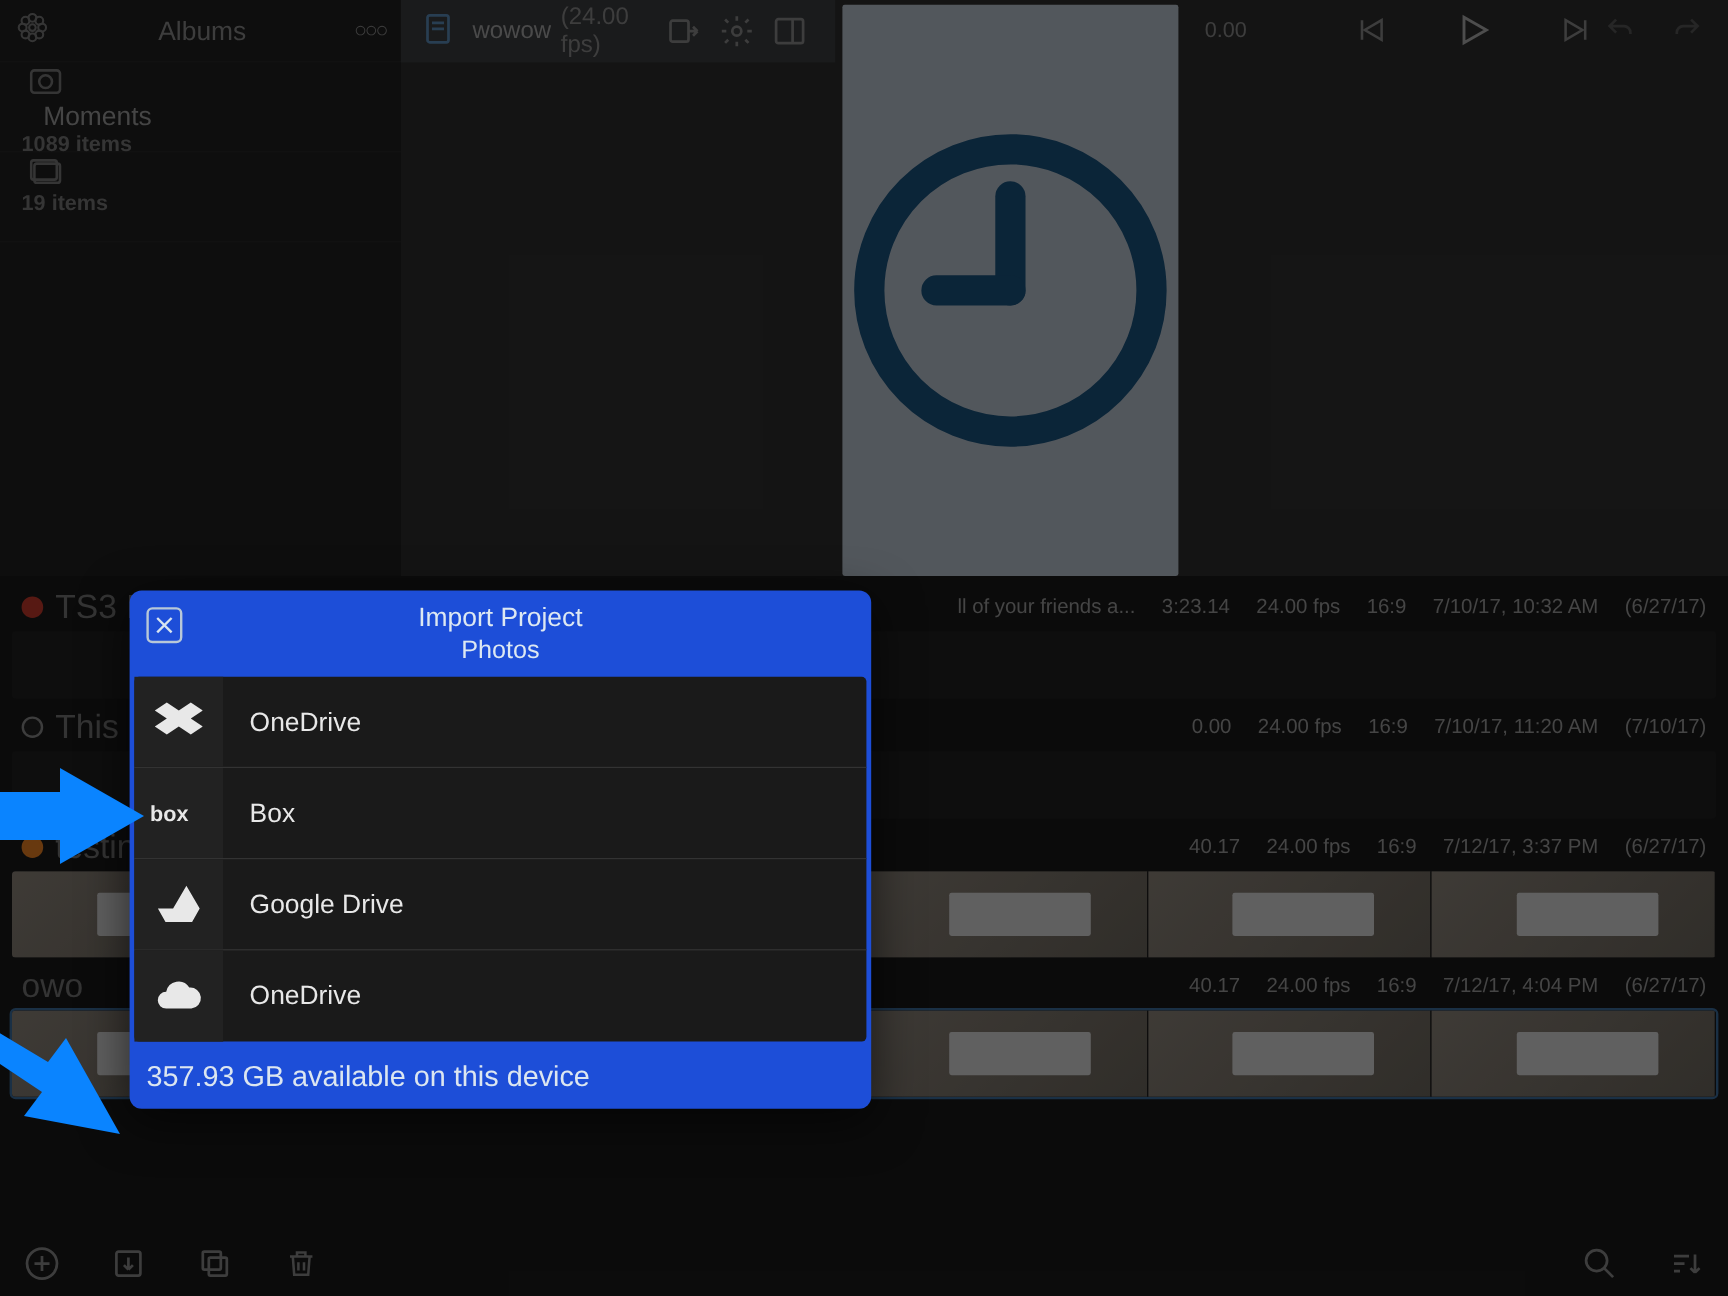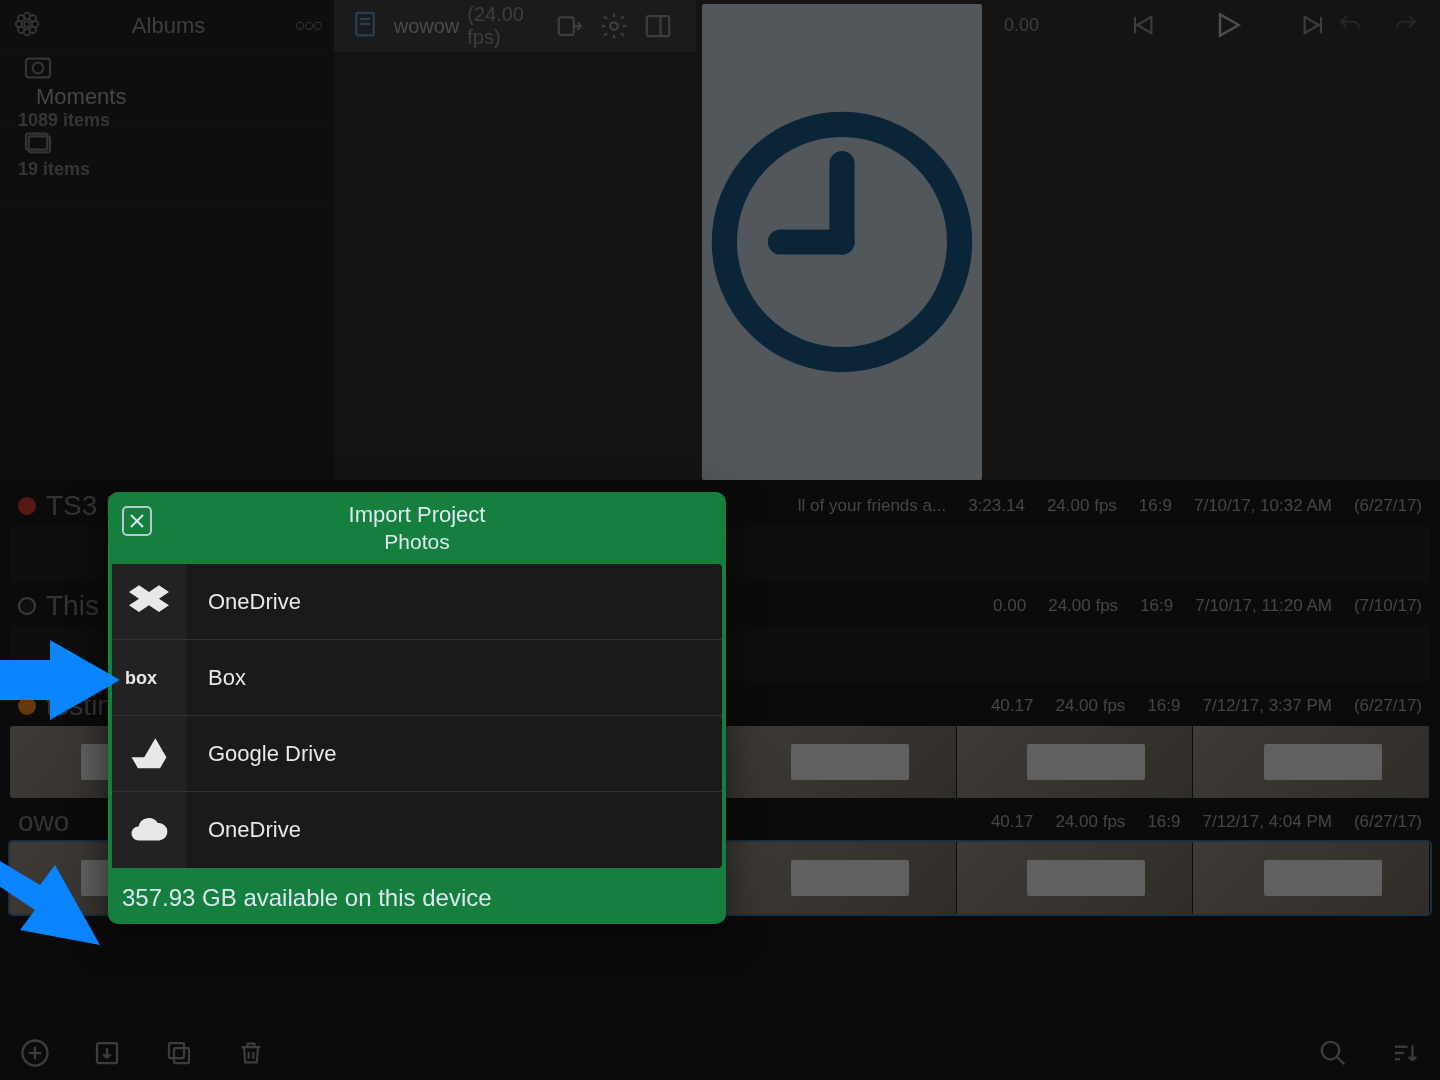--- a/index.html
+++ b/index.html
@@ -42,21 +42,21 @@
 .thumb-strip { height: 72px; background: #2a2a2a; border-radius: 3px; margin-top: 4px; display: flex; overflow: hidden; }
 .thumb-strip.sel { outline: 2px solid #3a6a9a; }
 .thumb { flex: 1; background: linear-gradient(135deg,#8a8278,#6b655c); border-right: 1px solid #1a1a1a; position: relative; }
 .thumb::after { content:""; position:absolute; left:30%; right:20%; top:25%; bottom:25%; background:#d5d5d5; border-radius:2px; }
 
 .bottom-toolbar { position: absolute; bottom: 0; left: 0; right: 0; height: 55px; background: #1a1a1a; display: flex; align-items: center; padding: 0 18px; gap: 38px; }
 .tb-btn { width: 34px; height: 34px; display: flex; align-items: center; justify-content: center; }
 .tb-spacer { flex: 1; }
 
 .overlay { position: absolute; inset: 0; background: rgba(0,0,0,0.55); }
-.modal { position: absolute; left: 108px; top: 492px; width: 618px; background: #15803d; border-radius: 10px; overflow: hidden; box-shadow: 0 10px 40px rgba(0,0,0,0.6); }
+.modal { position: absolute; left: 108px; top: 492px; width: 618px; background: #1d4ed8; border-radius: 10px; overflow: hidden; box-shadow: 0 10px 40px rgba(0,0,0,0.6); }
 .modal-header { height: 72px; position: relative; display: flex; flex-direction: column; align-items: center; justify-content: center; }
 .modal-close { position: absolute; left: 14px; top: 14px; width: 30px; height: 30px; border: 2px solid #b8c8d8; border-radius: 5px; display: flex; align-items: center; justify-content: center; color: #d8e4f0; font-size: 18px; }
 .modal-title { font-size: 22px; color: #dde8f2; }
 .modal-subtitle { font-size: 21px; color: #dde8f2; margin-top: 2px; }
 .source-list { background: #1a1a1a; margin: 0 4px 4px 4px; border-radius: 4px; }
 .source-item { height: 76px; display: flex; align-items: center; border-bottom: 1px solid #333; }
 .source-item:last-child { border-bottom: none; }
 .source-icon-cell { width: 74px; display: flex; align-items: center; justify-content: center; background: #222; height: 100%; }
 .source-label { font-size: 22px; color: #e8e8e8; margin-left: 22px; }
 .modal-footer { height: 52px; display: flex; align-items: center; padding: 0 14px; }

